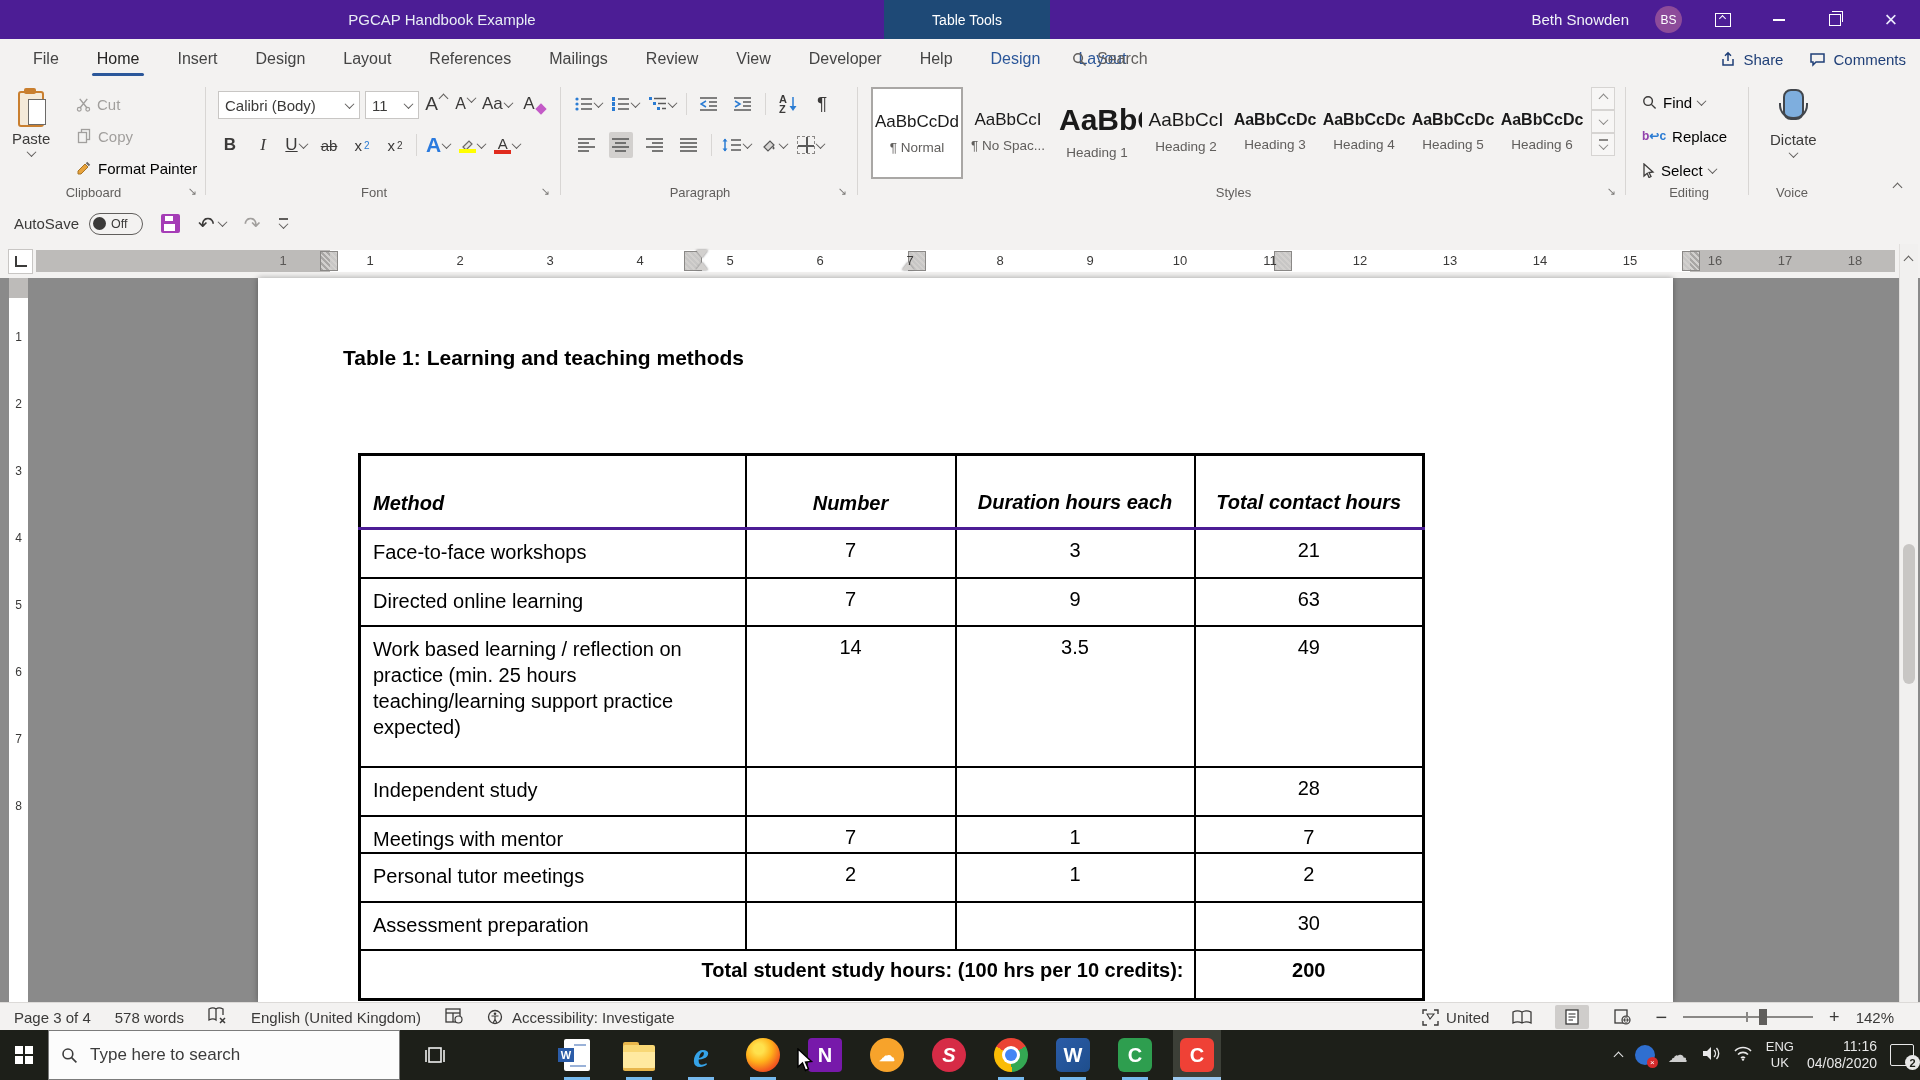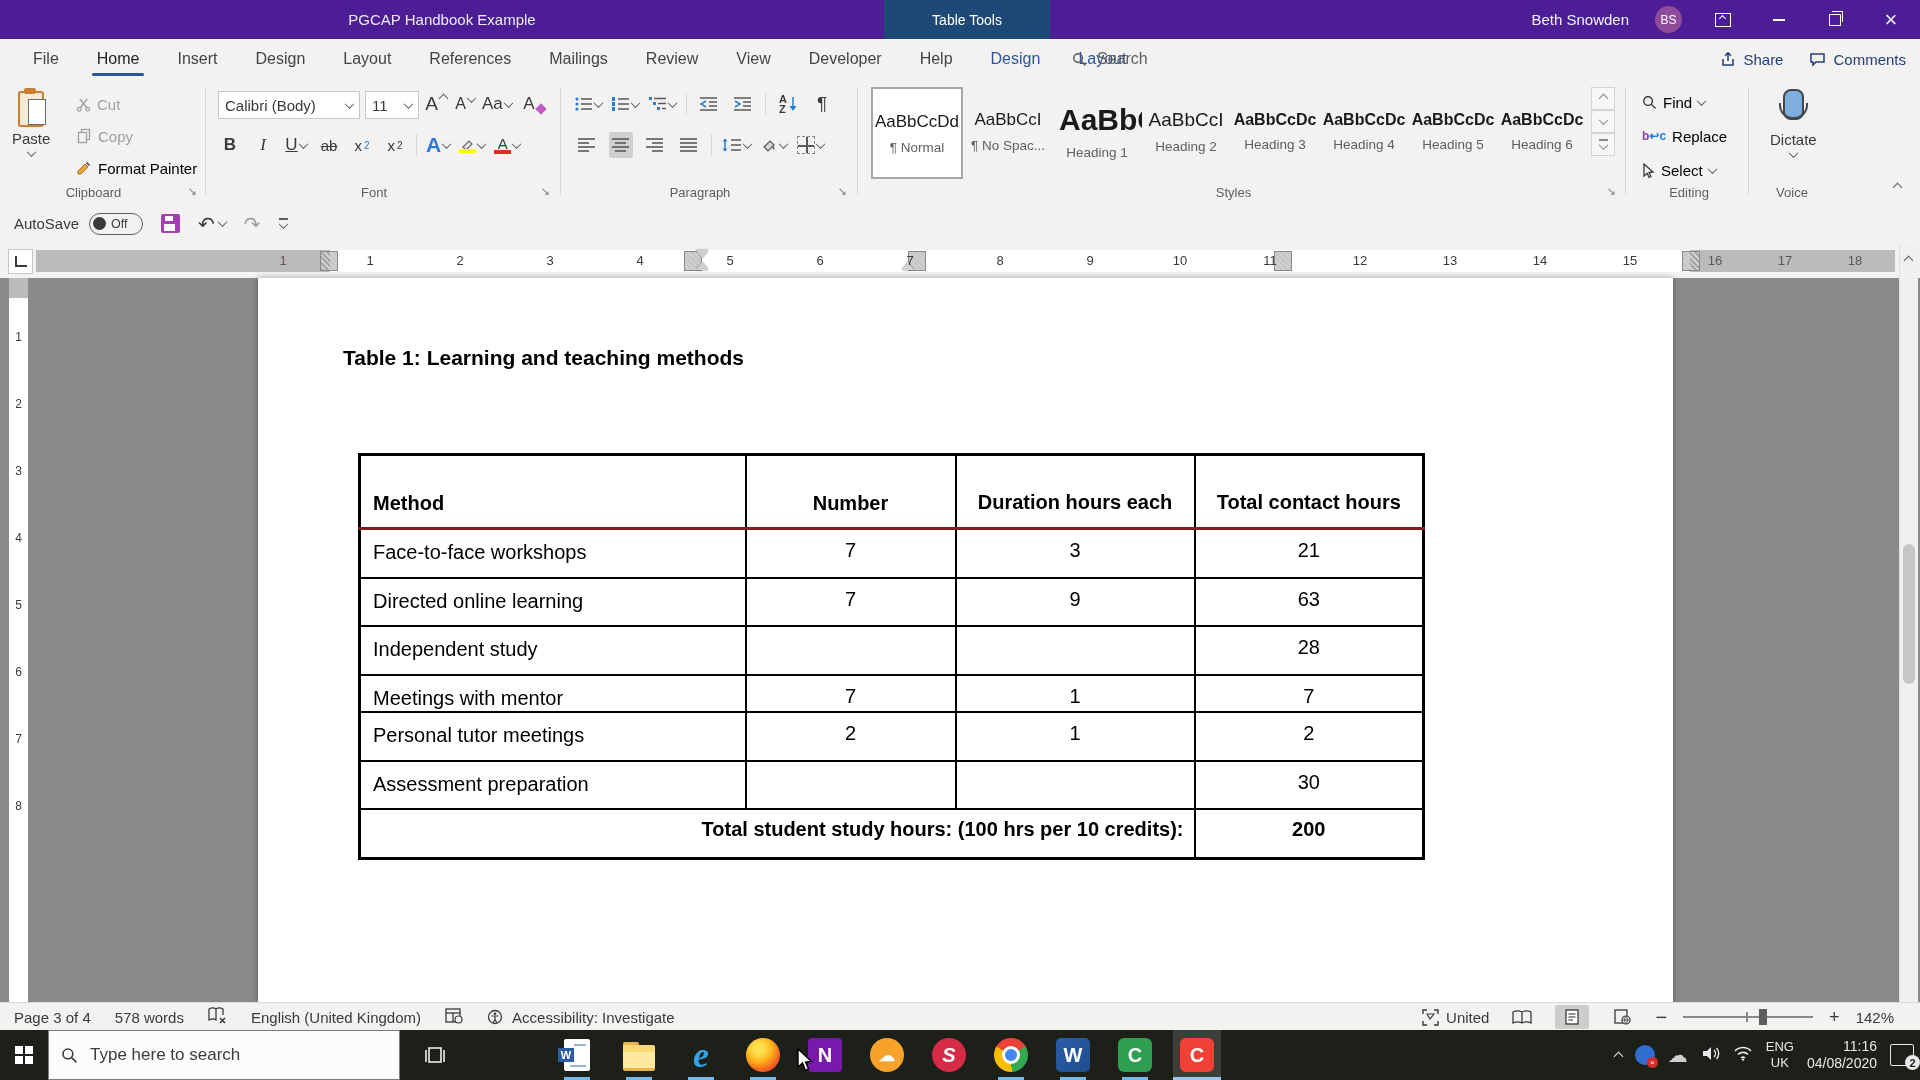--- a/index.html
+++ b/index.html
@@ -81,21 +81,21 @@
   .vzone{position:absolute;left:0;top:20px;width:19px;height:704px;background:#fff;}
   .vnum{position:absolute;left:0;width:19px;text-align:center;font-size:12px;color:#3b3a39;}
 
   
   .canvas{position:absolute;left:0;top:278px;width:1920px;height:724px;background:#8a8a8a;}
   .page{position:absolute;left:258px;top:0;width:1415px;height:724px;background:#fff;box-shadow:0 0 6px rgba(0,0,0,.35);}
   .doc-h{position:absolute;left:85px;top:68px;font-size:21px;font-weight:bold;color:#000;}
   .doctable{position:absolute;left:100px;top:175px;border-collapse:collapse;table-layout:fixed;font-size:20px;color:#000;}
   .doctable td,.doctable th{border:2px solid #000;padding:0;overflow:hidden;}
   .doctable{border:3px solid #000;}
-  .hrow th{border-bottom:3px solid #7f1d1d;font-weight:bold;vertical-align:bottom;padding-bottom:12px;}
+  .hrow th{border-bottom:3px solid #4c1d95;font-weight:bold;vertical-align:bottom;padding-bottom:12px;font-style:italic;}
   .hrow th.l{text-align:left;padding-left:12px;}
   .drow td{vertical-align:top;padding-top:9px;}
   .drow td.l{text-align:left;padding-left:12px;padding-right:16px;line-height:26px;}
   .drow td.c{text-align:center;}
   .trow td{font-weight:bold;vertical-align:top;padding-top:8px;}
   .trow td.lbl{text-align:right;padding-right:10px;}
   .trow td.c{text-align:center;}
   .vscroll{position:absolute;left:1899px;top:244px;width:18px;height:758px;background:#f1f0ef;border-left:1px solid #e1dfdd;}
   .vthumb{position:absolute;left:3px;top:300px;width:12px;height:140px;background:#c8c6c4;border-radius:6px;}
 
@@ -636,20 +636,26 @@
           <td class="c">7</td>
           <td class="c">3</td>
           <td class="c">21</td>
         </tr>
         <tr class="drow" style="height:48px;">
           <td class="l">Directed online learning</td>
           <td class="c">7</td>
           <td class="c">9</td>
           <td class="c">63</td>
         </tr>
+        <tr class="drow" style="height:141px;">
+          <td class="l">Work based learning / reflection on practice (min. 25 hours teaching/learning support practice expected)</td>
+          <td class="c">14</td>
+          <td class="c">3.5</td>
+          <td class="c">49</td>
+        </tr>
         <tr class="drow" style="height:49px;">
           <td class="l">Independent study</td>
           <td class="c"></td>
           <td class="c"></td>
           <td class="c">28</td>
         </tr>
         <tr class="drow" style="height:32px;">
           <td class="l">Meetings with mentor</td>
           <td class="c">7</td>
           <td class="c">1</td>

